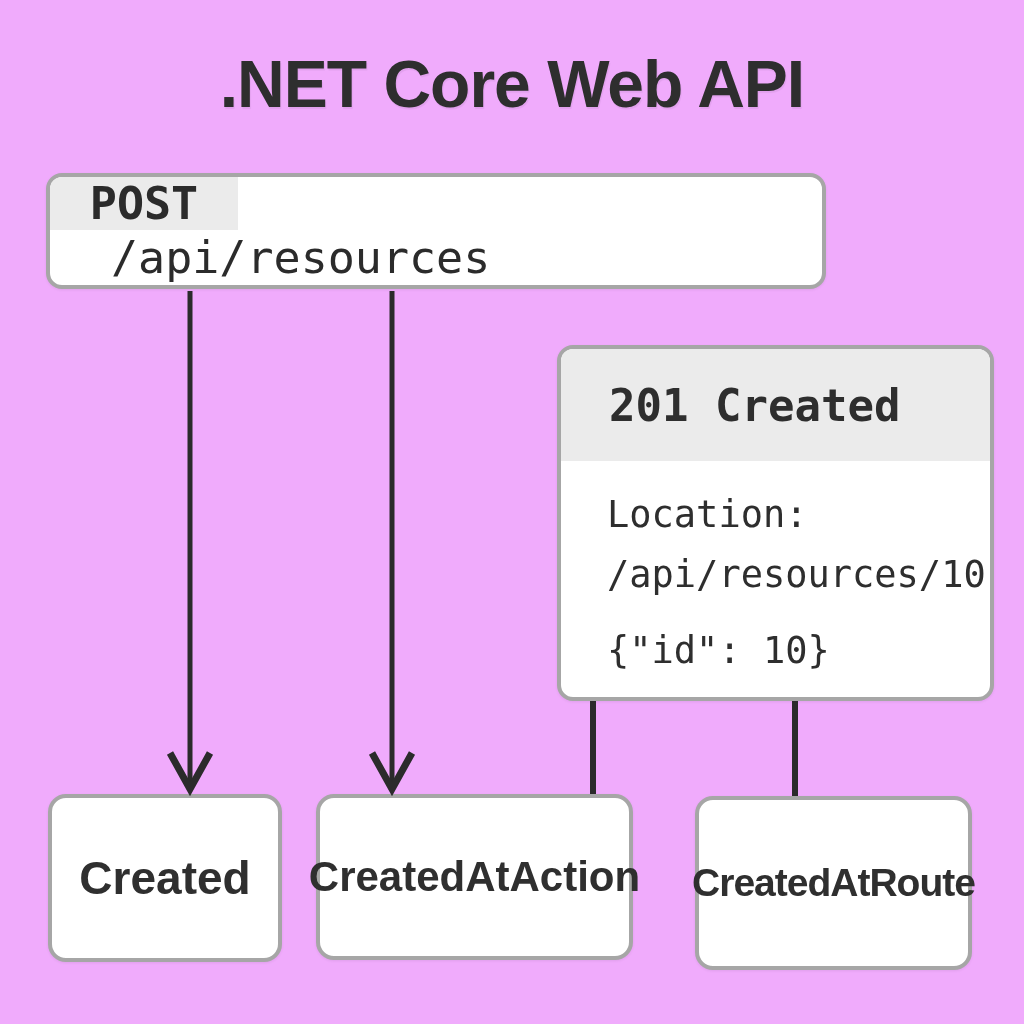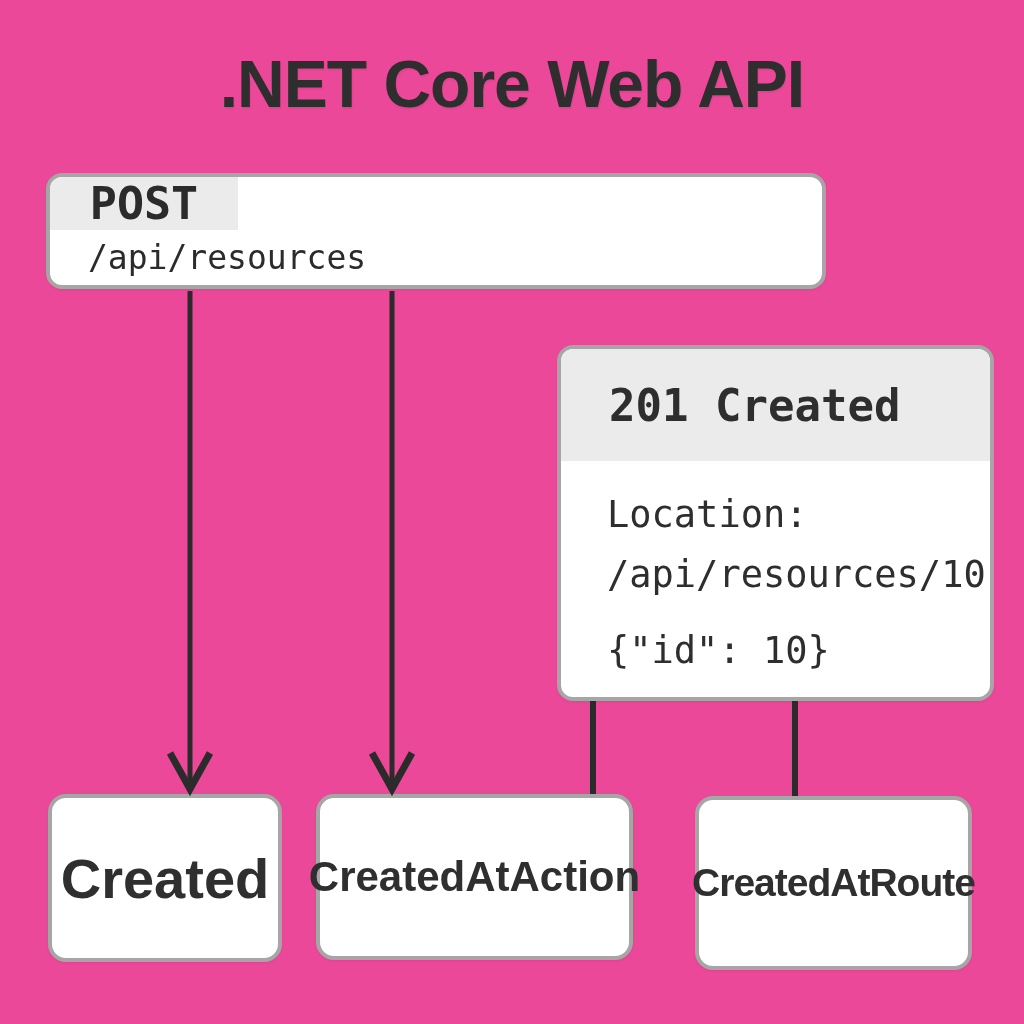--- a/index.html
+++ b/index.html
@@ -1,18 +1,18 @@
 <!DOCTYPE html>
 <html><head>
 <meta charset="utf-8">
 <style>
   html,body { margin:0; padding:0; }
   .canvas {
     position:relative; width:1024px; height:1024px;
-    background:#ec4899; overflow:hidden;
+    background:#f0abfc; overflow:hidden;
     font-family:"Liberation Sans", sans-serif;
   }
   .title {
     position:absolute; left:0; right:0; top:46px;
     text-align:center; font-size:66px; font-weight:bold;
     color:#2e2e2e; letter-spacing:-1px;
     text-shadow:1px 2px 1px rgba(0,0,0,0.06);
   }
   .box {
     position:absolute; background:#ffffff;
@@ -23,21 +23,21 @@
   .request-box { left:46px; top:173px; width:780px; height:116px; border-radius:16px; display:flex; overflow:hidden;flex-direction:column; }
   .method-cell {
     flex:none; width:188px; background:#ebebeb;
     display:flex; align-items:center; justify-content:center;
     font-family:"DejaVu Sans Mono", monospace; font-weight:700;
     font-size:45px; color:#2b2b2b;
   }
   .path-cell {
     flex:1; display:flex; align-items:center; padding-left:38px;
     font-family:"DejaVu Sans Mono", monospace; font-weight:500;
-    font-size:33px; color:#2b2b2b;
+    font-size:45px; color:#2b2b2b;margin-left:23px;
   }
   
   .response-box { left:557px; top:345px; width:437px; height:356px; border-radius:16px; overflow:hidden; }
   .response-header {
     height:112px; background:#ebebeb;
     display:flex; align-items:center; padding-left:48px;
     font-family:"DejaVu Sans Mono", monospace; font-weight:700;
     font-size:44px; color:#2e2e2e; box-sizing:border-box;text-align:center;
   }
   .response-body {
@@ -45,21 +45,21 @@
     font-family:"DejaVu Sans Mono", monospace; font-weight:500;
     font-size:37px; color:#2e2e2e;
   }
   .response-body .r-line { line-height:60px; white-space:nowrap; }
   .response-body .r-json { margin-top:16px; line-height:60px; white-space:nowrap; }
   
   .result-box {
     border-radius:18px; display:flex; align-items:center; justify-content:center;
     font-weight:bold; color:#2f2f2f;
   }
-  .box-created { left:48px;  top:794px; width:234px; height:168px; font-size:56px; }
+  .box-created { left:48px;  top:794px; width:234px; height:168px; font-size:46px; }
   .box-caa     { left:316px; top:794px; width:317px; height:166px; font-size:42px; }
   .box-car     { left:695px; top:796px; width:277px; height:174px; font-size:39px; letter-spacing:-1px; }
   
   .overlay { position:absolute; left:0; top:0; width:1024px; height:1024px; pointer-events:none; }
 </style>
 </head>
 <body>
 
 <div class="canvas">
 

